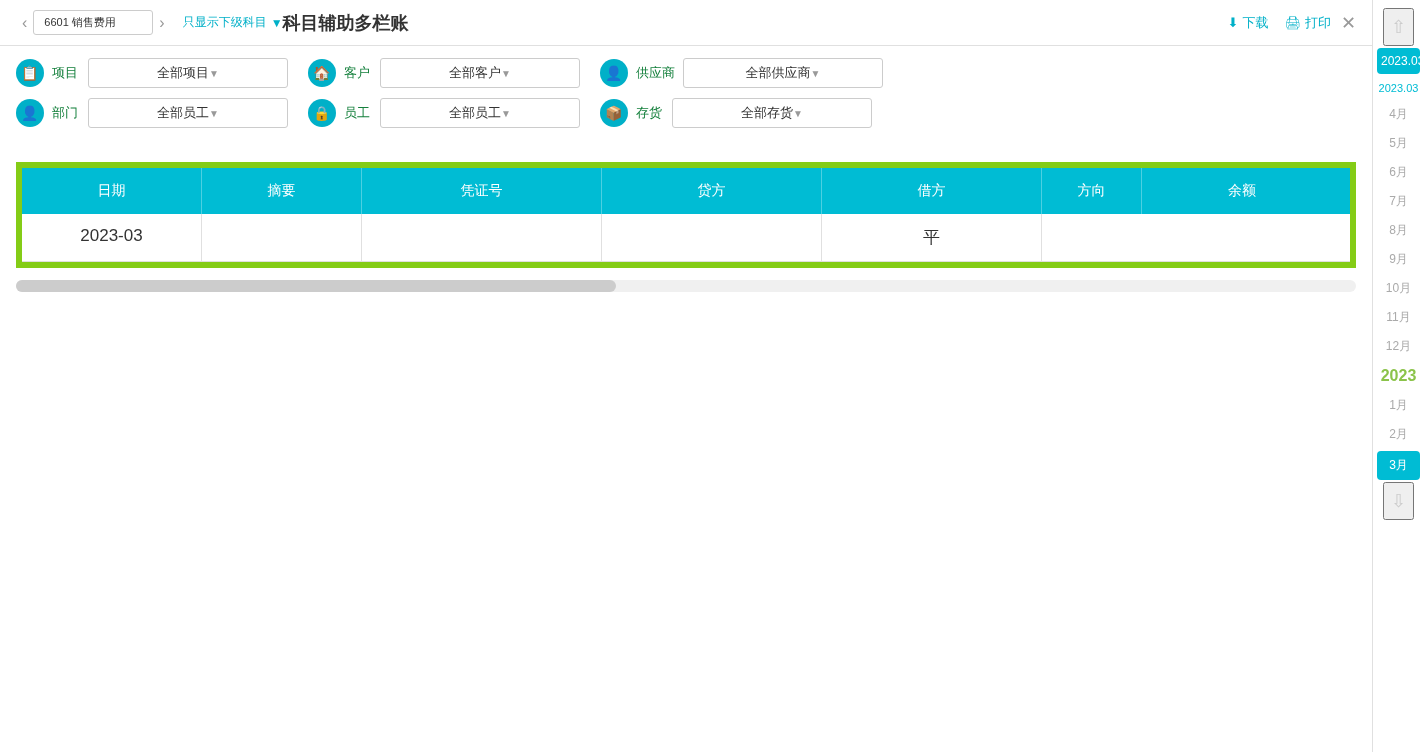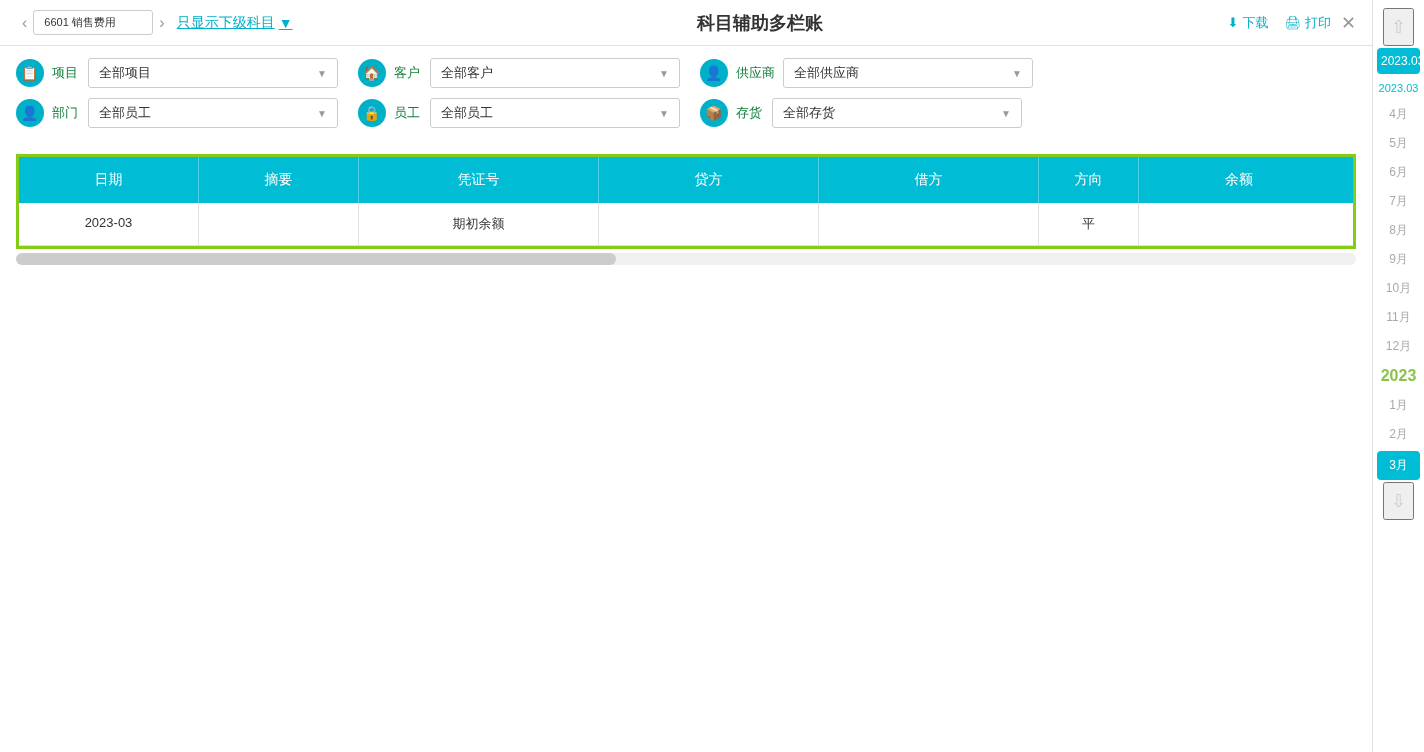--- a/index.html
+++ b/index.html
@@ -3,45 +3,45 @@
   <meta charset="utf-8">
   <style>
     * { box-sizing: border-box; margin: 0; padding: 0; }
     body { font-family: 'Microsoft YaHei', Arial, sans-serif; font-size: 13px; background: #f5f5f5; color: #333; }
     .window { width: 1424px; height: 752px; background: #fff; position: relative; overflow: hidden; }
     
     
     .header { display: flex; align-items: center; padding: 10px 16px; border-bottom: 1px solid #e0e0e0; background: #fff; }
     .nav-btn { background: none; border: none; cursor: pointer; color: #999; font-size: 16px; padding: 2px 6px; }
     .account-code { border: 1px solid #ccc; padding: 4px 10px; border-radius: 3px; color: #333; font-size: 11px; min-width: 120px; }
-    .show-sub { color: #00b0c8; border: none; background: none; cursor: pointer; font-size: 14px; margin-left: 6px; text-decoration: underline; display: flex; align-items: center; gap: 4px; }
-    .page-title { flex: 1; text-align: center; font-size: 18px; font-weight: bold; color: #333; }
+    .show-sub { color: #00b0c8; border: none; background: none; cursor: pointer; font-size: 12px; margin-left: 12px; display: flex; align-items: center; gap: 4px; }
+    .page-title { flex: 1; font-size: 18px; font-weight: bold; color: #333; }
     .header-actions { display: flex; gap: 16px; }
     .action-btn { background: none; border: none; cursor: pointer; color: #00b0c8; font-size: 13px; display: flex; align-items: center; gap: 4px; }
     .close-btn { background: none; border: none; cursor: pointer; color: #999; font-size: 18px; margin-left: 10px; }
     
     
     .filter-area { padding: 12px 16px; background: #fff; }
     .filter-row { display: flex; align-items: center; gap: 20px; margin-bottom: 10px; }
     .filter-item { display: flex; align-items: center; gap: 8px; }
     .filter-icon { width: 28px; height: 28px; border-radius: 50%; display: flex; align-items: center; justify-content: center; font-size: 14px; flex-shrink: 0; }
     .filter-icon.teal { background: #00b0c8; color: #fff; }
     .filter-label { color: #15803d; font-size: 13px; min-width: 28px; }
-    .filter-select { border: 1px solid #ccc; border-radius: 3px; padding: 5px 10px; font-size: 13px; width: 250px; display: flex; align-items: center; justify-content: space-between; cursor: pointer; background: #fff; }
+    .filter-select { border: 1px solid #ccc; border-radius: 3px; padding: 5px 10px; font-size: 13px; width: 200px; display: flex; align-items: center; justify-content: center; cursor: pointer; background: #fff; }
     .filter-select span { color: #333; }
     .filter-select .arrow { color: #999; font-size: 10px; }
     
     
-    .table-container { margin: 4px 16px; border: 3px solid #84cc16; overflow: hidden; }
+    .table-container { margin: 12px 16px; border: 6px solid #84cc16; overflow: hidden; }
     .table-header { display: grid; grid-template-columns: 180px 160px 240px 220px 220px 100px 200px; background: #00bcd4; color: #fff; }
     .th { padding: 14px 10px; text-align: center; font-size: 14px; font-weight: normal; border-right: 1px solid rgba(255,255,255,0.3); }
     .th:last-child { border-right: none; }
     .table-body { background: #fff; }
     .table-row { display: grid; grid-template-columns: 180px 160px 240px 220px 220px 100px 200px; border-bottom: 1px solid #e0e0e0; }
-    .td { padding: 12px 10px; text-align: center; font-size: 13px; border-right: 1px solid #e0e0e0; color: #333; }
+    .td { padding: 12px 10px; text-align: center; font-size: 17px; border-right: 1px solid #e0e0e0; color: #333; }
     .td:last-child { border-right: none; }
     
     
     .right-sidebar { position: absolute; right: 0; top: 0; width: 52px; height: 100%; background: #fff; border-left: 1px solid #e0e0e0; display: flex; flex-direction: column; align-items: center; padding-top: 8px; }
     .sidebar-item { font-size: 12px; color: #aaa; cursor: pointer; padding: 6px 4px; text-align: center; width: 100%; }
     .sidebar-item.active-teal { background: #00bcd4; color: #fff; border-radius: 4px; margin: 2px 4px; width: calc(100% - 8px); }
     .sidebar-item.year-label { color: #8bc34a; font-weight: bold; font-size: 16px; }
     .sidebar-nav-btn { color: #ccc; font-size: 18px; cursor: pointer; padding: 6px; }
     
     .main-content { margin-right: 52px; }
@@ -138,21 +138,20 @@
         <div class="th">凭证号</div>
         <div class="th">贷方</div>
         <div class="th">借方</div>
         <div class="th">方向</div>
         <div class="th">余额</div>
       </div>
       <div class="table-body">
         <div class="table-row">
           <div class="td">2023-03</div>
           <div class="td"></div>
-          <div class="td">期初余额</div>
           <div class="td"></div>
           <div class="td"></div>
           <div class="td">平</div>
           <div class="td"></div>
         </div>
       </div>
     </div>
 
     <div style="margin: 4px 16px 0; height: 12px; background: #f0f0f0; border-radius: 6px;">
       <div style="width: 600px; height: 12px; background: #ccc; border-radius: 6px;"></div>

